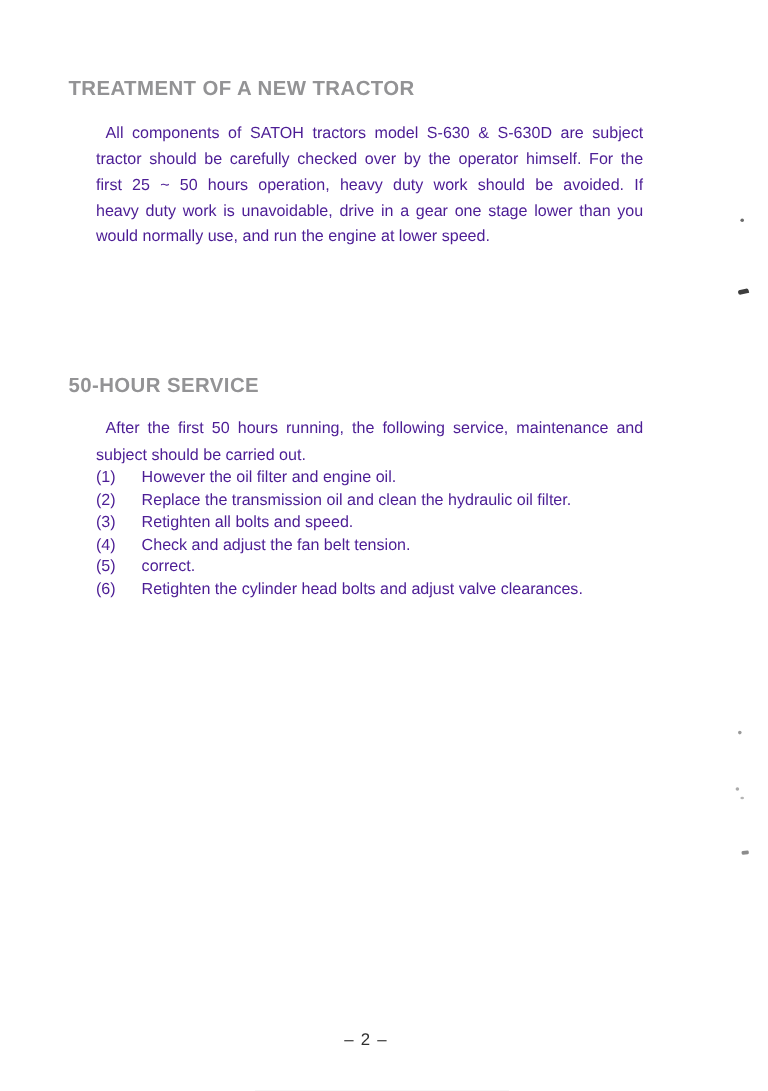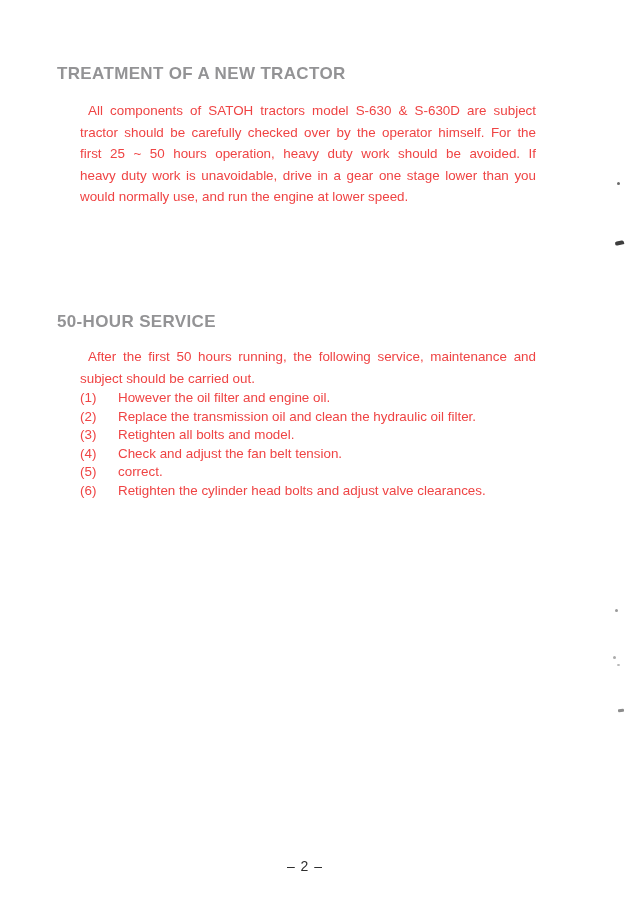--- a/index.html
+++ b/index.html
@@ -23,21 +23,21 @@
     white-space: nowrap;
   }
   #heading-treatment { top: 64px; }
   #heading-service   { top: 312px; }
 
   .textblock {
     position: absolute;
     left: 80px;
     width: 456px;
     font-size: 13.4px;
-    color: #ef4444;
+    color: #4c1d95;
   }
   .para { line-height: 21.6px; }
   .para .line { height: 21.6px; overflow: hidden; }
   .jline { text-align: justify; text-align-last: justify; }
   .indent { padding-left: 8px; }
 
   #para-new-tractor { top: 100px; }
   #para-service-intro { top: 346px; }
   #para-service-closing { top: 532px; }
 
@@ -108,21 +108,21 @@
     <li>
       <span class="num">(1)</span>
       <div class="lline">However the oil filter and engine oil.</div>
     </li>
     <li>
       <span class="num">(2)</span>
       <div class="lline">Replace the transmission oil and clean the hydraulic oil filter.</div>
     </li>
     <li>
       <span class="num">(3)</span>
-      <div class="lline">Retighten all bolts and model.</div>
+      <div class="lline">Retighten all bolts and speed.</div>
     </li>
     <li>
       <span class="num">(4)</span>
       <div class="lline">Check and adjust the fan belt tension.</div>
     </li>
     <li>
       <span class="num">(5)</span>
       <div class="lline">correct.</div>
     </li>
     <li>

